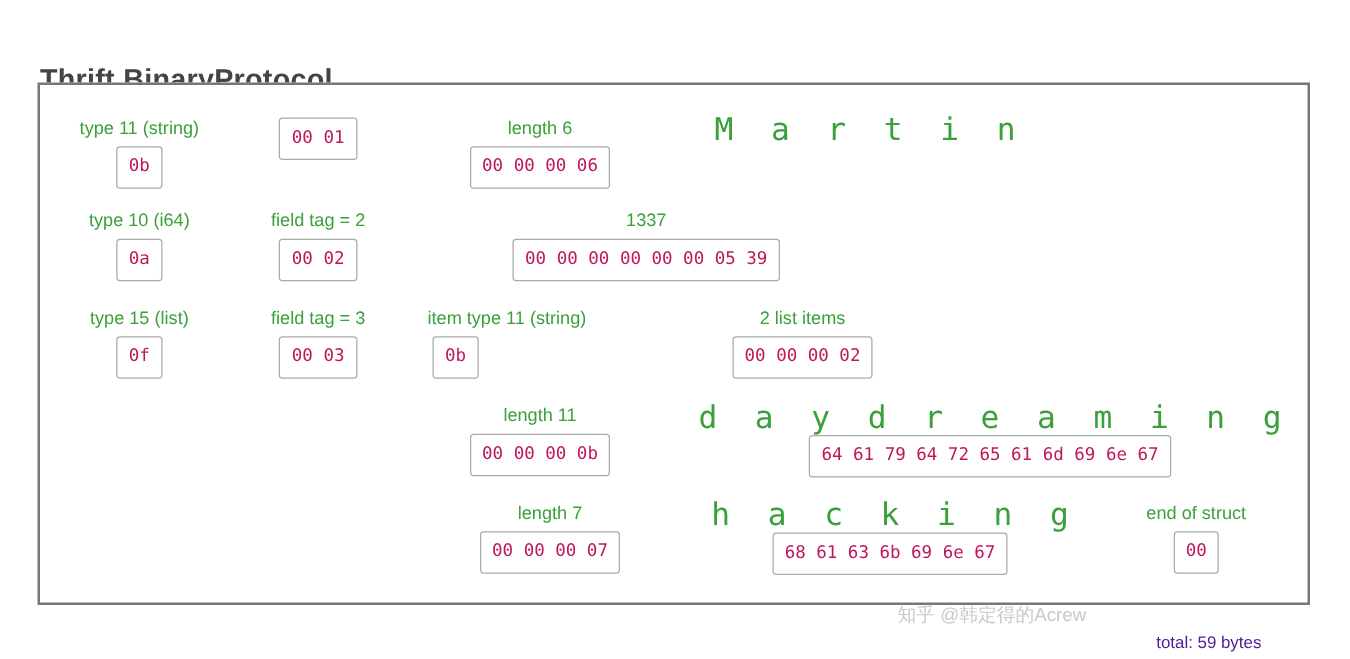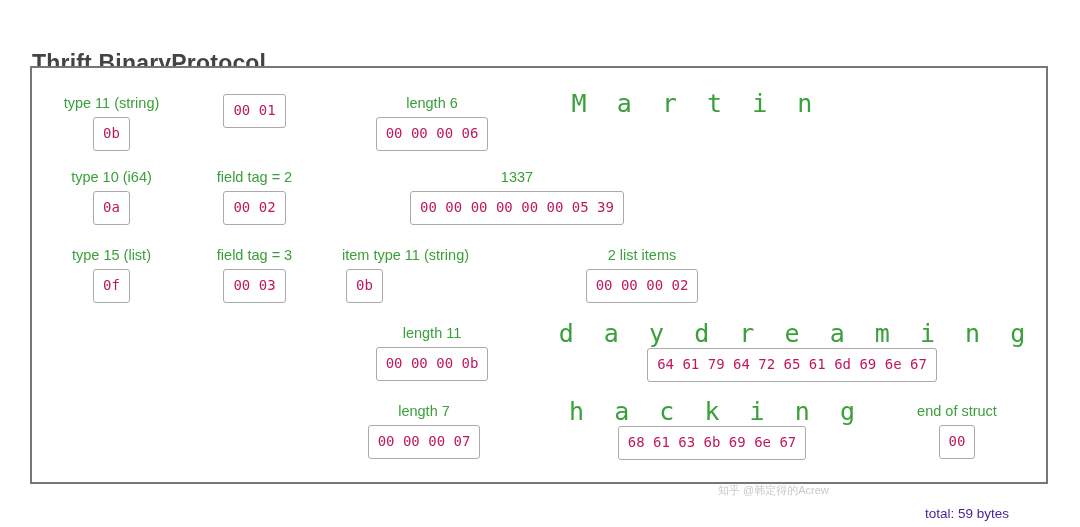--- a/index.html
+++ b/index.html
@@ -76,21 +76,21 @@
     position: absolute;
     left: 0;
     top: 480px;
     width: 1080px;
     height: 40px;
   }
   .wm-text {
     position: absolute;
     left: 718px;
     top: 3px;
-    font-size: 11px;
+    font-size: 15px;
     color: #c9c9c9;
     white-space: nowrap;
   }
   .total-text {
     position: absolute;
     left: 925px;
     top: 26px;
     font-size: 13.5px;
     color: #4c1d95;
     white-space: nowrap;
@@ -159,21 +159,21 @@
       <div class="label">length 11</div>
       <div class="bytes">00 00 00 0b</div>
     </div>
     <div class="cell" style="left: 510px; width: 500px;">
       <div class="ascii">d  a  y  d  r  e  a  m  i  n  g</div>
       <div class="bytes">64 61 79 64 72 65 61 6d 69 6e 67</div>
     </div>
   </div>
 
   <div class="row" style="top: 334px;">
-    <div class="cell" style="left: 292px; width: 200px;">
+    <div class="cell" style="left: 308px; width: 200px;">
       <div class="label">length 7</div>
       <div class="bytes">00 00 00 07</div>
     </div>
     <div class="cell" style="left: 510px; width: 340px;">
       <div class="ascii">h  a  c  k  i  n  g</div>
       <div class="bytes">68 61 63 6b 69 6e 67</div>
     </div>
     <div class="cell" style="left: 855px; width: 140px;">
       <div class="label">end of struct</div>
       <div class="bytes">00</div>

